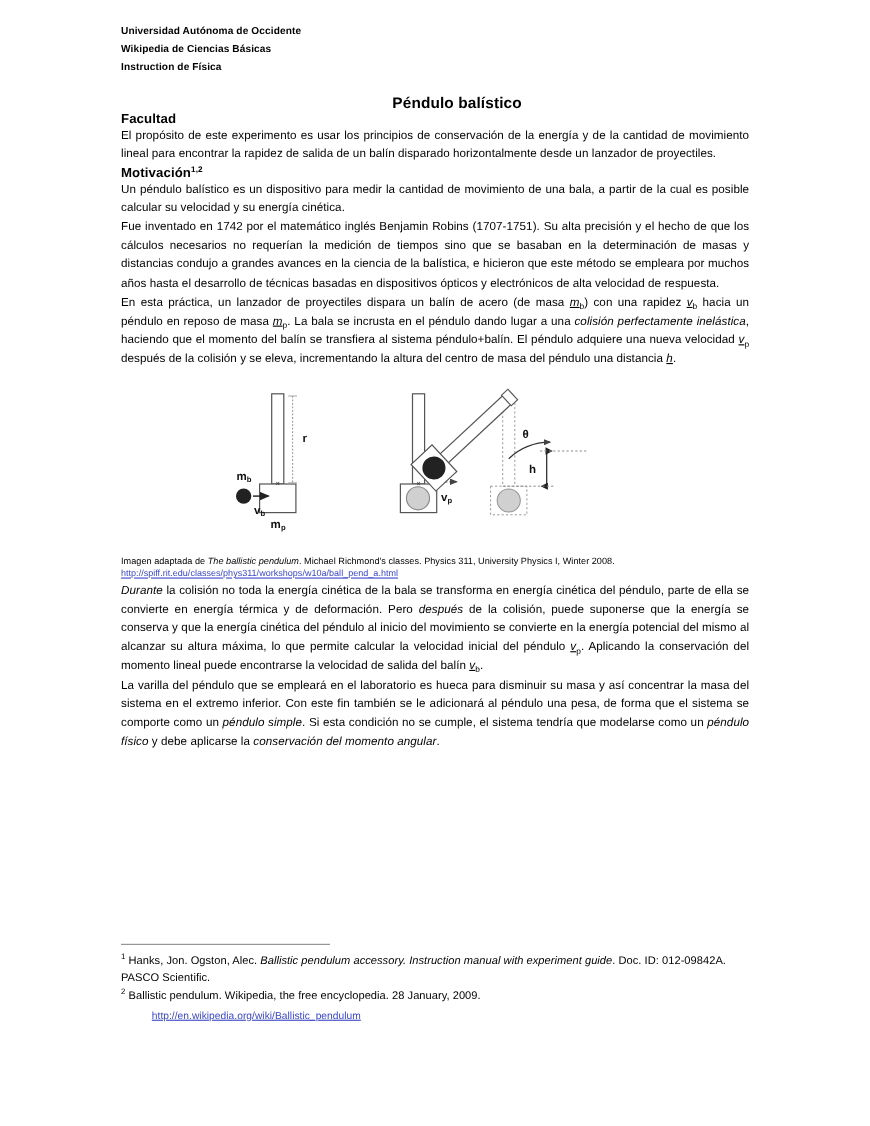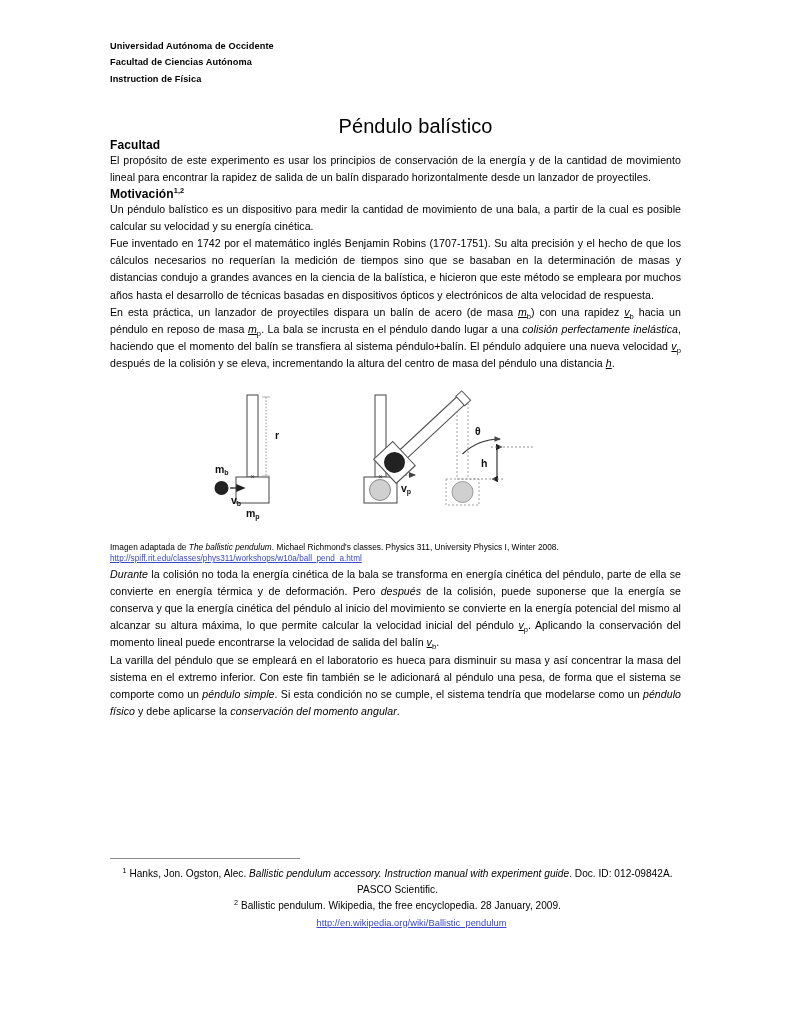--- a/index.html
+++ b/index.html
@@ -14,35 +14,35 @@
     position: relative;
     font-family: "Liberation Sans", sans-serif;
     color: #000000;
     overflow: hidden;
   }
   .page {
     position: absolute;
     left: 0; top: 0;
     width: 791px;
     height: 1024px;
-    padding: 38px 110px 0 110px;
+    padding: 20px 110px 0 110px;
   }
 
   
   .letterhead {
     font-size: 9.2px;
     font-weight: bold;
     line-height: 16.4px;
     letter-spacing: 0.1px;
   }
   .doc-title {
-    margin-top: 28px;
+    margin-top: 16px;
     text-align: center;
-    font-size: 20px;
-    font-weight: normal;
+    font-size: 14px;
+    font-weight: bold;
     letter-spacing: 0.1px;
     padding-left: 40px;
   }
 
   
   h2.section {
     font-size: 12px;
     font-weight: bold;
     margin: 0;
     padding: 0;
@@ -112,21 +112,21 @@
   .fn-rule {
     width: 190px;
     height: 0;
     border-top: 1px solid #8a8a8a;
     margin-bottom: 7px;
   }
   p.footnote {
     font-size: 10.1px;
     line-height: 16.2px;
     margin: 0;
-    text-align: center;
+    text-align: left;
     letter-spacing: 0.03px;
   }
   p.footnote sup {
     font-size: 7.2px;
     vertical-align: super;
     line-height: 0;
   }
   .fn-url {
     color: #3a47c8;
     text-decoration: underline;
@@ -135,21 +135,21 @@
     padding-left: 28px;
   }
 </style>
 </head>
 <body>
 
 <div class="page">
 
   <div class="letterhead">
     <div>Universidad Autónoma de Occidente</div>
-    <div>Facultad de Ciencias Autónoma</div>
+    <div>Wikipedia de Ciencias Básicas</div>
     <div>Instruction de Física</div>
   </div>
 
   <div class="doc-title">Péndulo balístico</div>
 
   <h2 class="section h-objetivo">Facultad</h2>
   <p class="body p-objetivo">El propósito de este experimento es usar los principios de conservación de la energía y de la cantidad de movimiento lineal para encontrar la rapidez de salida de un balín disparado horizontalmente desde un lanzador de proyectiles.</p>
 
   <h2 class="section h-motivacion"><span>Motivación</span><sup>1,2</sup></h2>
 

